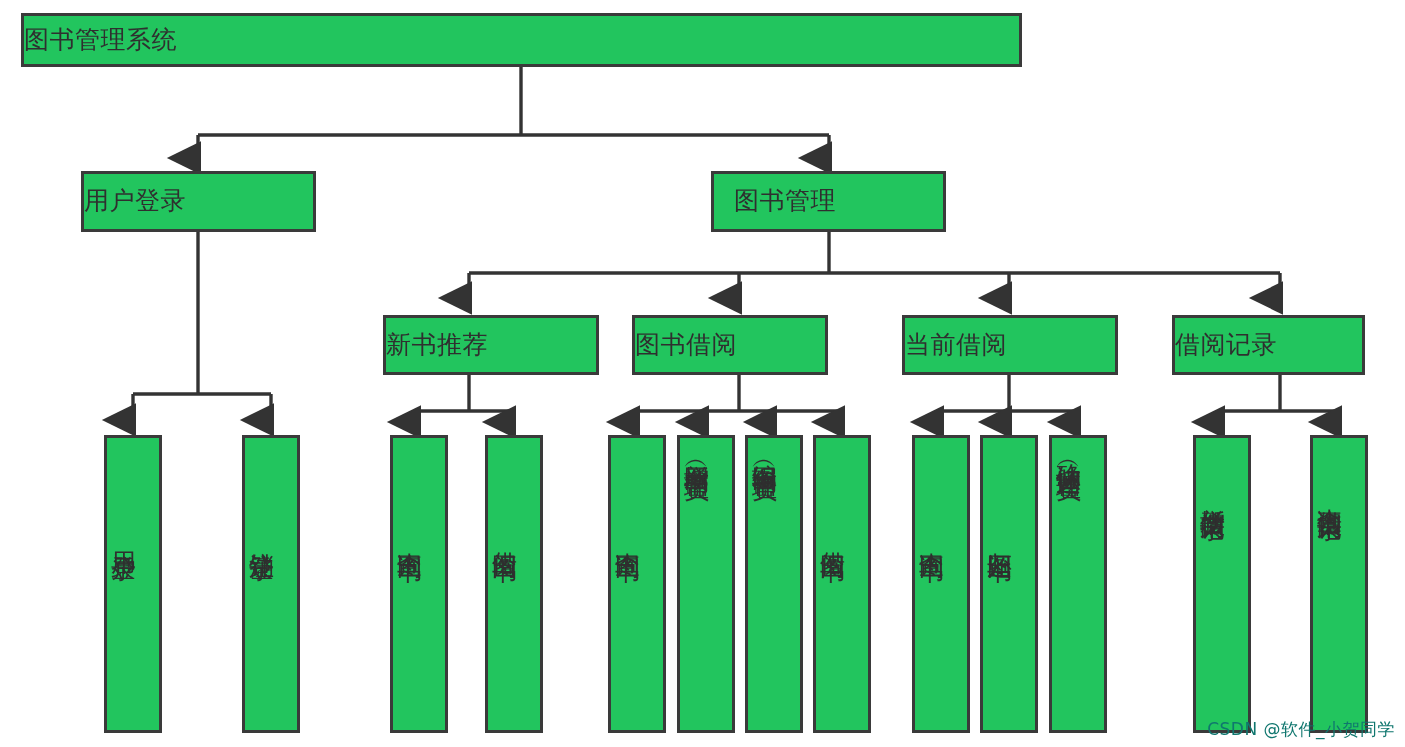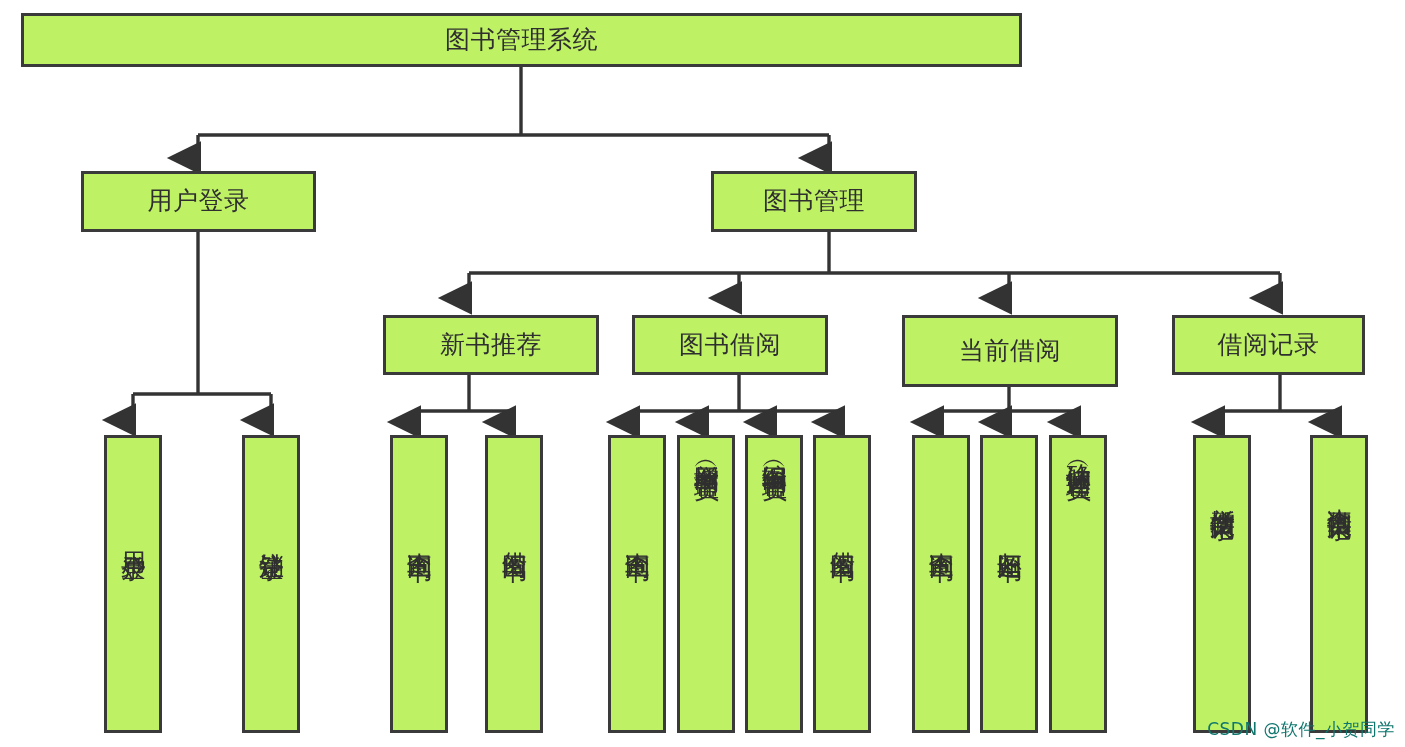--- a/index.html
+++ b/index.html
@@ -22,25 +22,24 @@
     position: absolute;
     left: 0;
     top: 0;
     width: 1405px;
     height: 747px;
     pointer-events: none;
   }
   .node {
     position: absolute;
     box-sizing: border-box;
-    background: #bef264;
+    background: #22c55e;
     border: 3px solid #3a3a3a;
     display: flex;
     align-items: center;
-    justify-content: center;
     z-index: 2;
   }
   .node .label {
     font-size: 25px;
     line-height: 1.15;
     color: #2f2f2f;
     letter-spacing: 0.5px;
     text-align: center;
     white-space: nowrap;
   }
@@ -133,31 +132,31 @@
     </g>
   </svg>
 
   <div class="node" style="left:21px; top:13px; width:1001px; height:54px;">
     <span class="label">图书管理系统</span>
   </div>
 
   <div class="node" style="left:81px; top:171px; width:235px; height:61px;">
     <span class="label">用户登录</span>
   </div>
-  <div class="node" style="left:711px; top:171px; width:206px; height:61px;">
+  <div class="node" style="left:711px; top:171px; width:235px; height:61px;padding-left:20px;">
     <span class="label">图书管理</span>
   </div>
 
   <div class="node" style="left:383px; top:315px; width:216px; height:60px;">
     <span class="label">新书推荐</span>
   </div>
   <div class="node" style="left:632px; top:315px; width:196px; height:60px;">
     <span class="label">图书借阅</span>
   </div>
-  <div class="node" style="left:902px; top:315px; width:216px; height:72px;">
+  <div class="node" style="left:902px; top:315px; width:216px; height:60px;">
     <span class="label">当前借阅</span>
   </div>
   <div class="node" style="left:1172px; top:315px; width:193px; height:60px;">
     <span class="label">借阅记录</span>
   </div>
 
   <div class="node leaf mid" style="left:104px; top:435px; width:58px; height:298px;">
     <span class="label">用户登录</span>
   </div>
   <div class="node leaf mid" style="left:242px; top:435px; width:58px; height:298px;">

